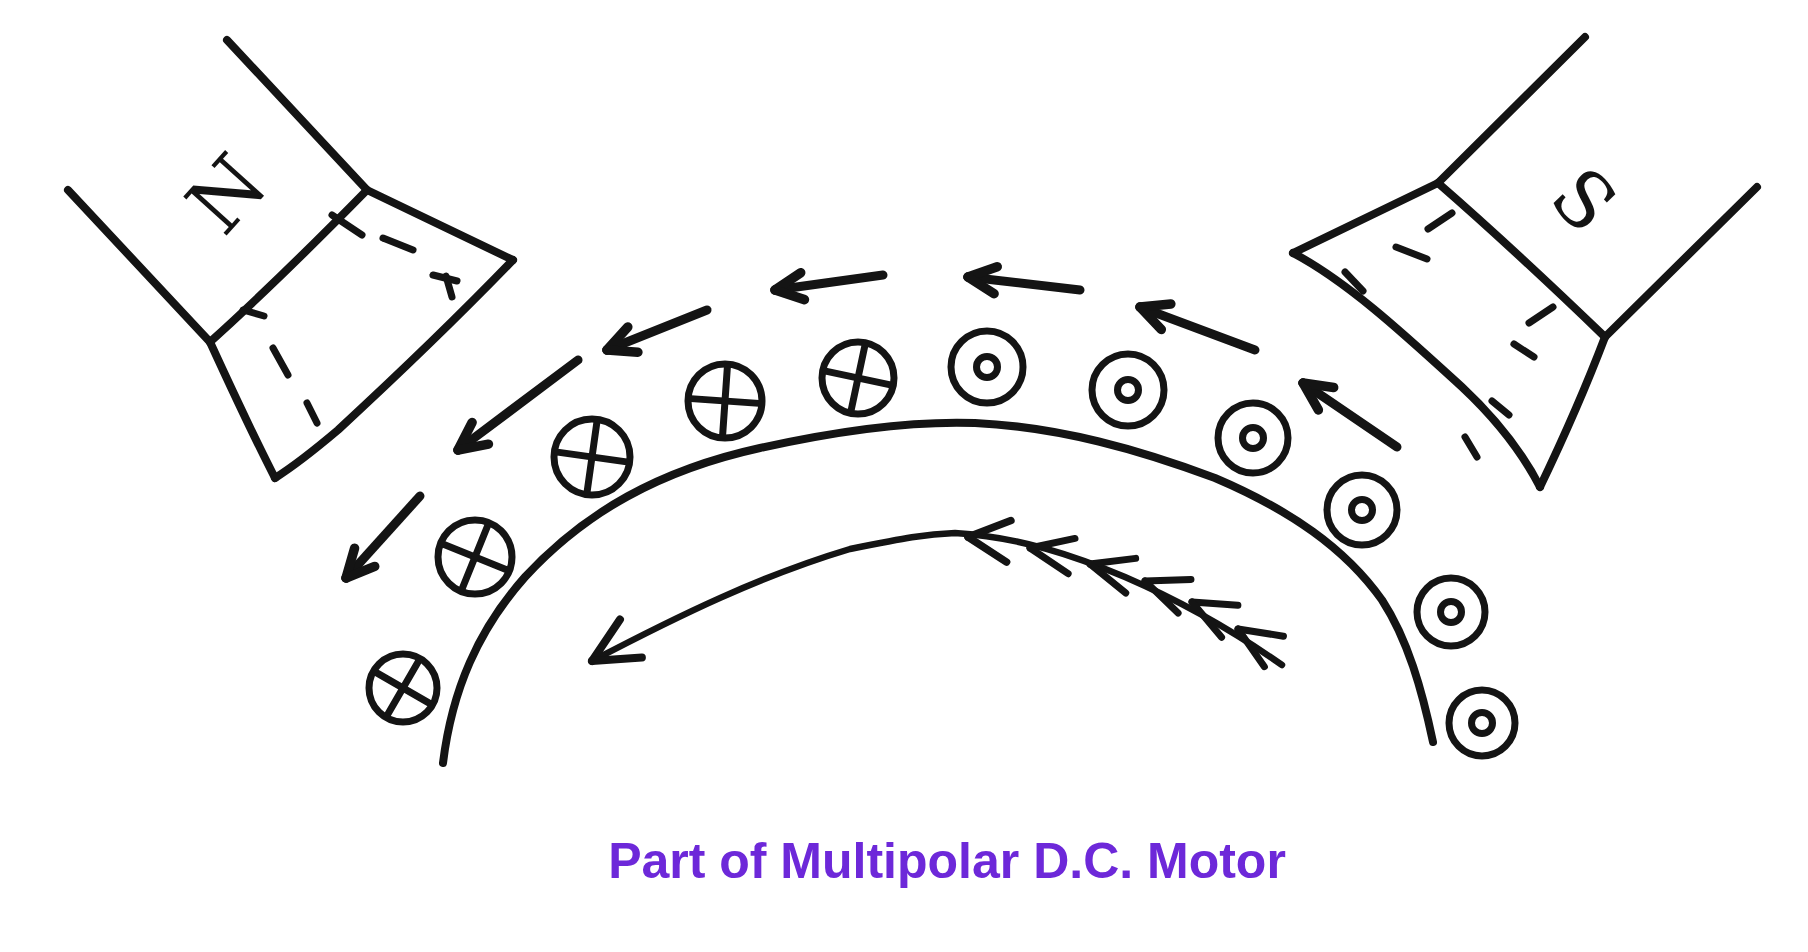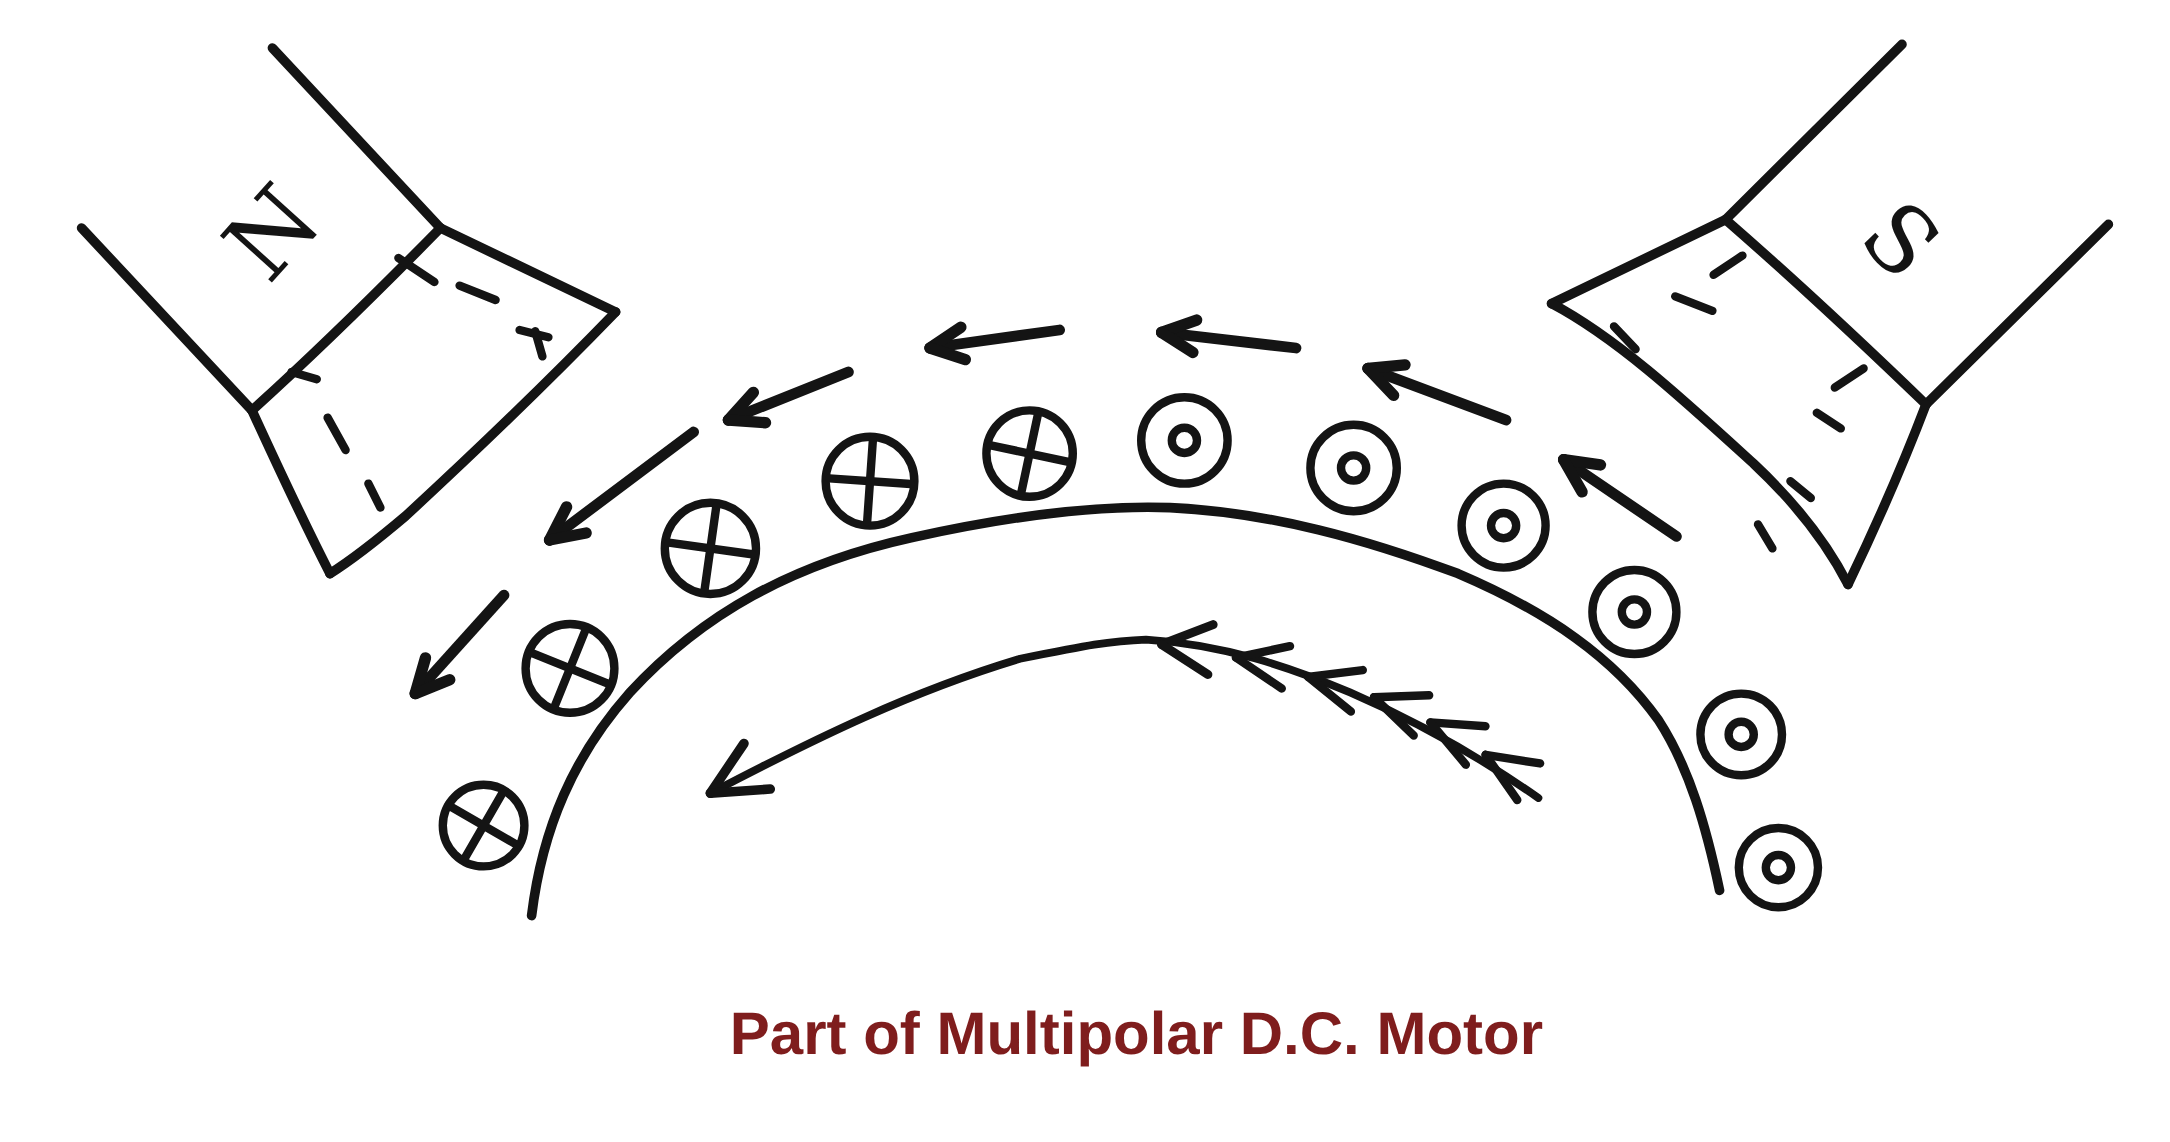--- a/index.html
+++ b/index.html
@@ -9,21 +9,21 @@
   }
   #stage{position:absolute;left:0;top:0;width:1808px;height:952px;}
   svg{display:block;}
   .caption{
     position:absolute;
     left:947px;top:832px;
     transform:translateX(-50%);
     font-family:"Liberation Sans",sans-serif;
     font-weight:bold;
     font-size:50px;
-    color:#7f1d1d;
+    color:#6d28d9;
     white-space:nowrap;
     letter-spacing:0px;
   }
 </style>
 </head>
 <body>
 
 <div id="stage">
   <svg id="diagram" xmlns="http://www.w3.org/2000/svg" width="1808" height="952" viewBox="0 0 1808 952">
       <g>

